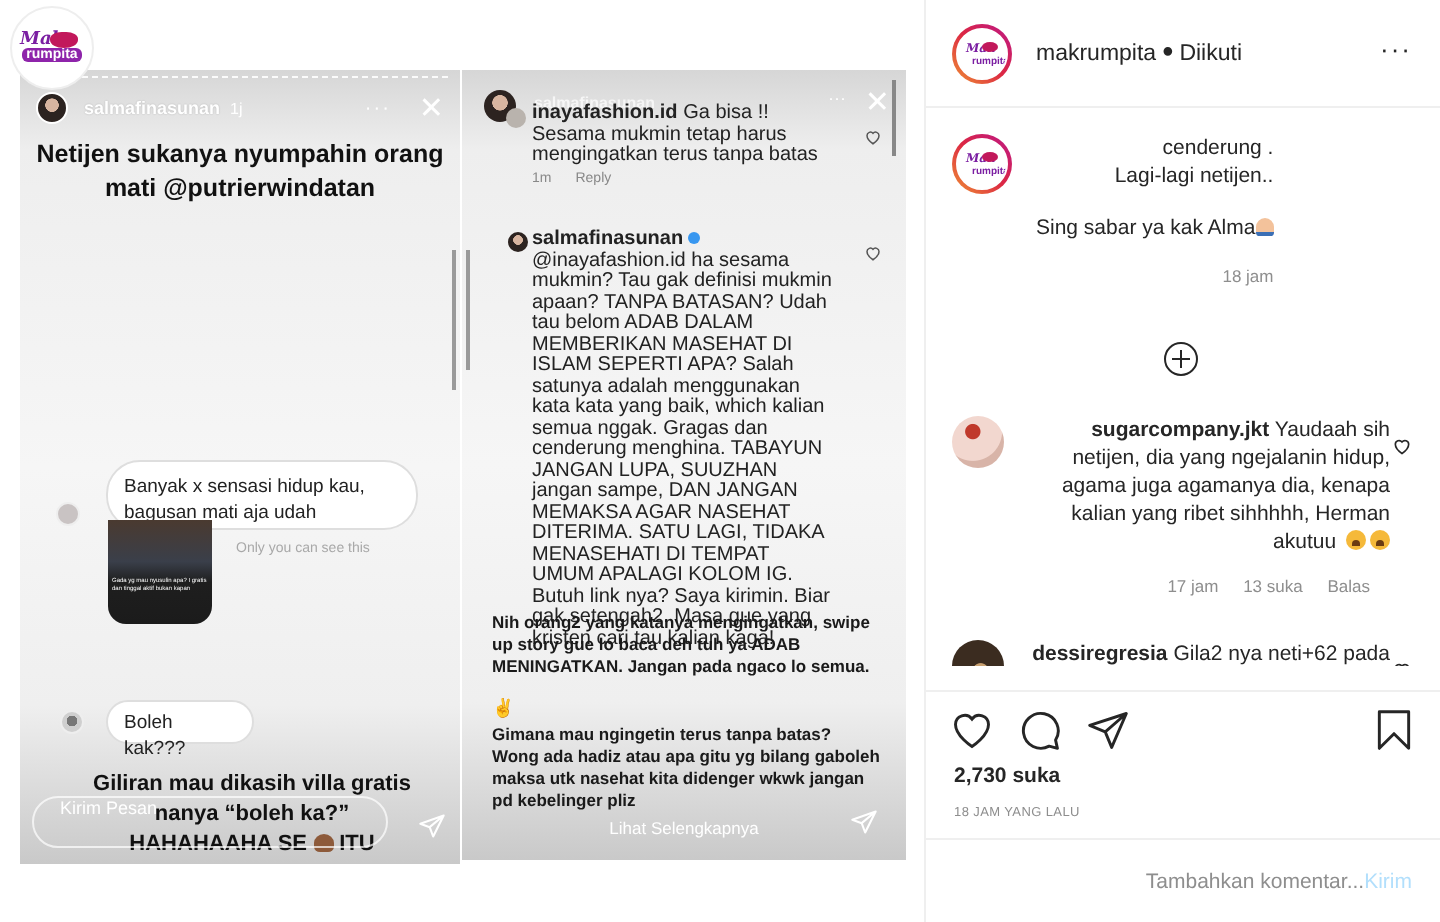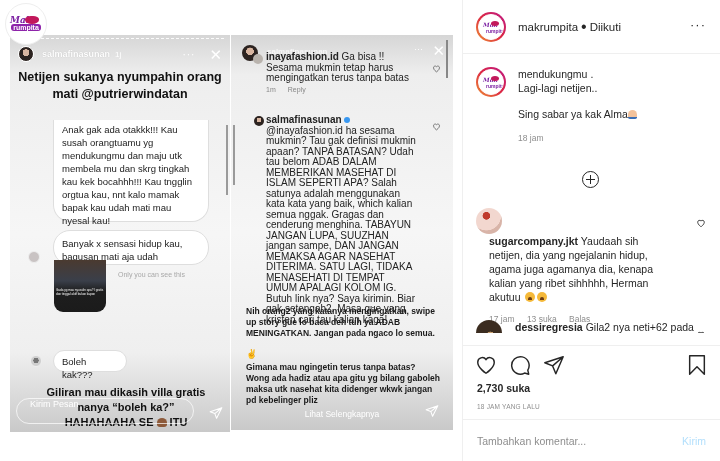--- a/index.html
+++ b/index.html
@@ -64,21 +64,21 @@
   .h2 { right: 12px; top: 87px; }
   .c2 { left: 35px; top: 80px; width: 152px; }
   .c2-av { position: absolute; left: 23px; top: 81px; width: 10px; height: 10px; border-radius: 50%; background: radial-gradient(circle at 50% 40%, #d8b5a0 0 30%, #2c2320 32%); }
   .verified { display: inline-block; width: 6px; height: 6px; border-radius: 50%; background: #3897f0; vertical-align: 0; }
   .r-scroll-side { position: absolute; left: 2px; top: 90px; width: 2px; height: 60px; background: #9a9a9a; }
   .r-text { position: absolute; left: 15px; top: 271px; width: 195px; font-size: 8.5px; line-height: 11px; font-weight: bold; color: #1a1a1a; }
   .r-text p { margin-bottom: 10px; }
   .r-more-link { position: absolute; bottom: 11px; left: 0; right: 0; text-align: center; color: #fff; font-size: 8.5px; }
 
   
-  .panel { position: absolute; left: 462px; top: 0; width: 258px; height: 461px; background: #fff; border-left: 1px solid #efefef; }
+  .panel { position: absolute; left: 462px; top: 0; width: 258px; height: 461px; background: #fff; border-left: 1px solid #efefef; text-align: right; }
   .p-head { height: 54px; display: flex; align-items: center; padding: 0 14px 0 13px; border-bottom: 1px solid #efefef; }
   .ring { width: 30px; height: 30px; border-radius: 50%; background: linear-gradient(45deg, #f09433, #dc2743 50%, #bc1888); padding: 2px; flex-shrink: 0; }
   .ring-inner { width: 100%; height: 100%; border-radius: 50%; background: #fff; border: 1px solid #fff; position: relative; overflow: hidden; }
   .ring-inner .t1 { position: absolute; top: 6px; left: 4px; font-family: "DejaVu Serif", serif; font-style: italic; font-size: 6px; color: #7b1fa2; font-weight: bold; }
   .ring-inner .t2 { position: absolute; top: 13px; left: 7px; font-size: 5px; color: #7b1fa2; font-weight: bold; }
   .ring-inner .lp { position: absolute; top: 6px; right: 4px; width: 8px; height: 5px; background: #c2185b; border-radius: 50%; }
   .p-user { margin-left: 12px; font-size: 11.5px; color: #262626; }
   .p-dot { margin: 0 3px; }
   .p-follow { font-size: 11.5px; color: #262626; }
   .p-more { margin-left: auto; font-size: 13px; letter-spacing: 1px; color: #262626; margin-top: -4px; }
@@ -89,21 +89,21 @@
   .cap-text .line2 { display: block; }
   .cap-text .gap { display: block; height: 12px; }
   .cap-time { font-size: 8.5px; color: #8e8e8e; margin-top: 10px; display: block; }
   .pray { display: inline-block; width: 9px; height: 9px; background: #f3c29b; border-radius: 50% 50% 20% 20%; border-bottom: 2px solid #3b6fb5; vertical-align: -1px; }
   .load-more { position: absolute; top: 116px; left: 119px; width: 17px; height: 17px; border: 1.3px solid #262626; border-radius: 50%; }
   .load-more::before, .load-more::after { content: ""; position: absolute; background: #262626; }
   .load-more::before { left: 3px; right: 3px; top: 7px; height: 1.3px; }
   .load-more::after { top: 3px; bottom: 3px; left: 7px; width: 1.3px; }
 
   .comment { position: absolute; left: 13px; right: 10px; display: flex; }
-  .cm1 { top: 153px; flex-direction: column; }
+  .cm1 { top: 153px; }
   .cm2 { top: 265px; }
   .cm-av { width: 26px; height: 26px; border-radius: 50%; flex-shrink: 0; }
   .cm-av1 { background: radial-gradient(circle at 40% 30%, #c0392b 0 15%, #f2d7cf 17% 60%, #d8b4a8 62%); }
   .cm-av2 { background: radial-gradient(circle at 55% 60%, #c8a070 0 18%, #3b2c20 20% 100%); }
   .cm-text { margin-left: 13px; font-size: 10.5px; line-height: 14px; color: #262626; width: 180px; }
   .cm-text b { font-weight: bold; color: #262626; }
   .cm-meta { margin-top: 8px; font-size: 8.5px; color: #8e8e8e; }
   .cm-meta span { margin-right: 10px; }
   .cm-heart { position: absolute; right: 4px; top: 10px; width: 10px; height: 10px; }
   .weary { display: inline-block; width: 10px; height: 10px; border-radius: 50%; background: #f5b93a; vertical-align: -1px; margin-left: 2px; position: relative; }
@@ -139,21 +139,20 @@
       <div class="story-head">
         <div class="story-avatar"></div>
         <span class="story-user">salmafinasunan</span>
         <span class="story-time">1j</span>
         <span class="story-more">···</span>
         <span class="story-close">✕</span>
       </div>
 
       <div class="headline hl1">Netijen sukanya nyumpahin orang mati @putrierwindatan</div>
 
-      <div class="bubble b1">Anak gak ada otakkk!!!  Kau susah orangtuamu yg mendukungmu dan maju utk membela mu dan skrg tingkah kau kek bocahhh!!!  Kau tngglin orgtua kau, nnt kalo mamak bapak kau udah mati mau nyesal kau!</div>
       <div class="scroll-left"></div>
       <div class="bubble b2">Banyak x sensasi hidup kau, bagusan mati aja udah</div>
       <div class="mini-avatar ma1"></div>
       <div class="story-thumb">
         <div class="cap">Gada yg mau nyusulin apa? I gratis dan tinggal aktif bukan kapan</div>
       </div>
       <div class="only-you">Only you can see this</div>
       <div class="mini-avatar ma2"></div>
       <div class="bubble b3">Boleh kak???</div>
 
@@ -221,21 +220,21 @@
     <div class="p-body">
       <div class="caption">
         <div class="ring">
           <div class="ring-inner">
               <span class="t1">Mak</span>
               <span class="lp"></span>
               <span class="t2">rumpita</span>
             </div>
         </div>
         <div class="cap-text">
-          <span>mendukungmu .</span>
+          <span>cenderung .</span>
           <span class="line2">Lagi-lagi netijen..</span>
           <span class="gap"></span>
           <span>Sing sabar ya kak Alma</span><span class="pray"></span>
           <span class="cap-time">18 jam</span>
         </div>
       </div>
 
       <div class="load-more"></div>
 
       <div class="comment cm1">

